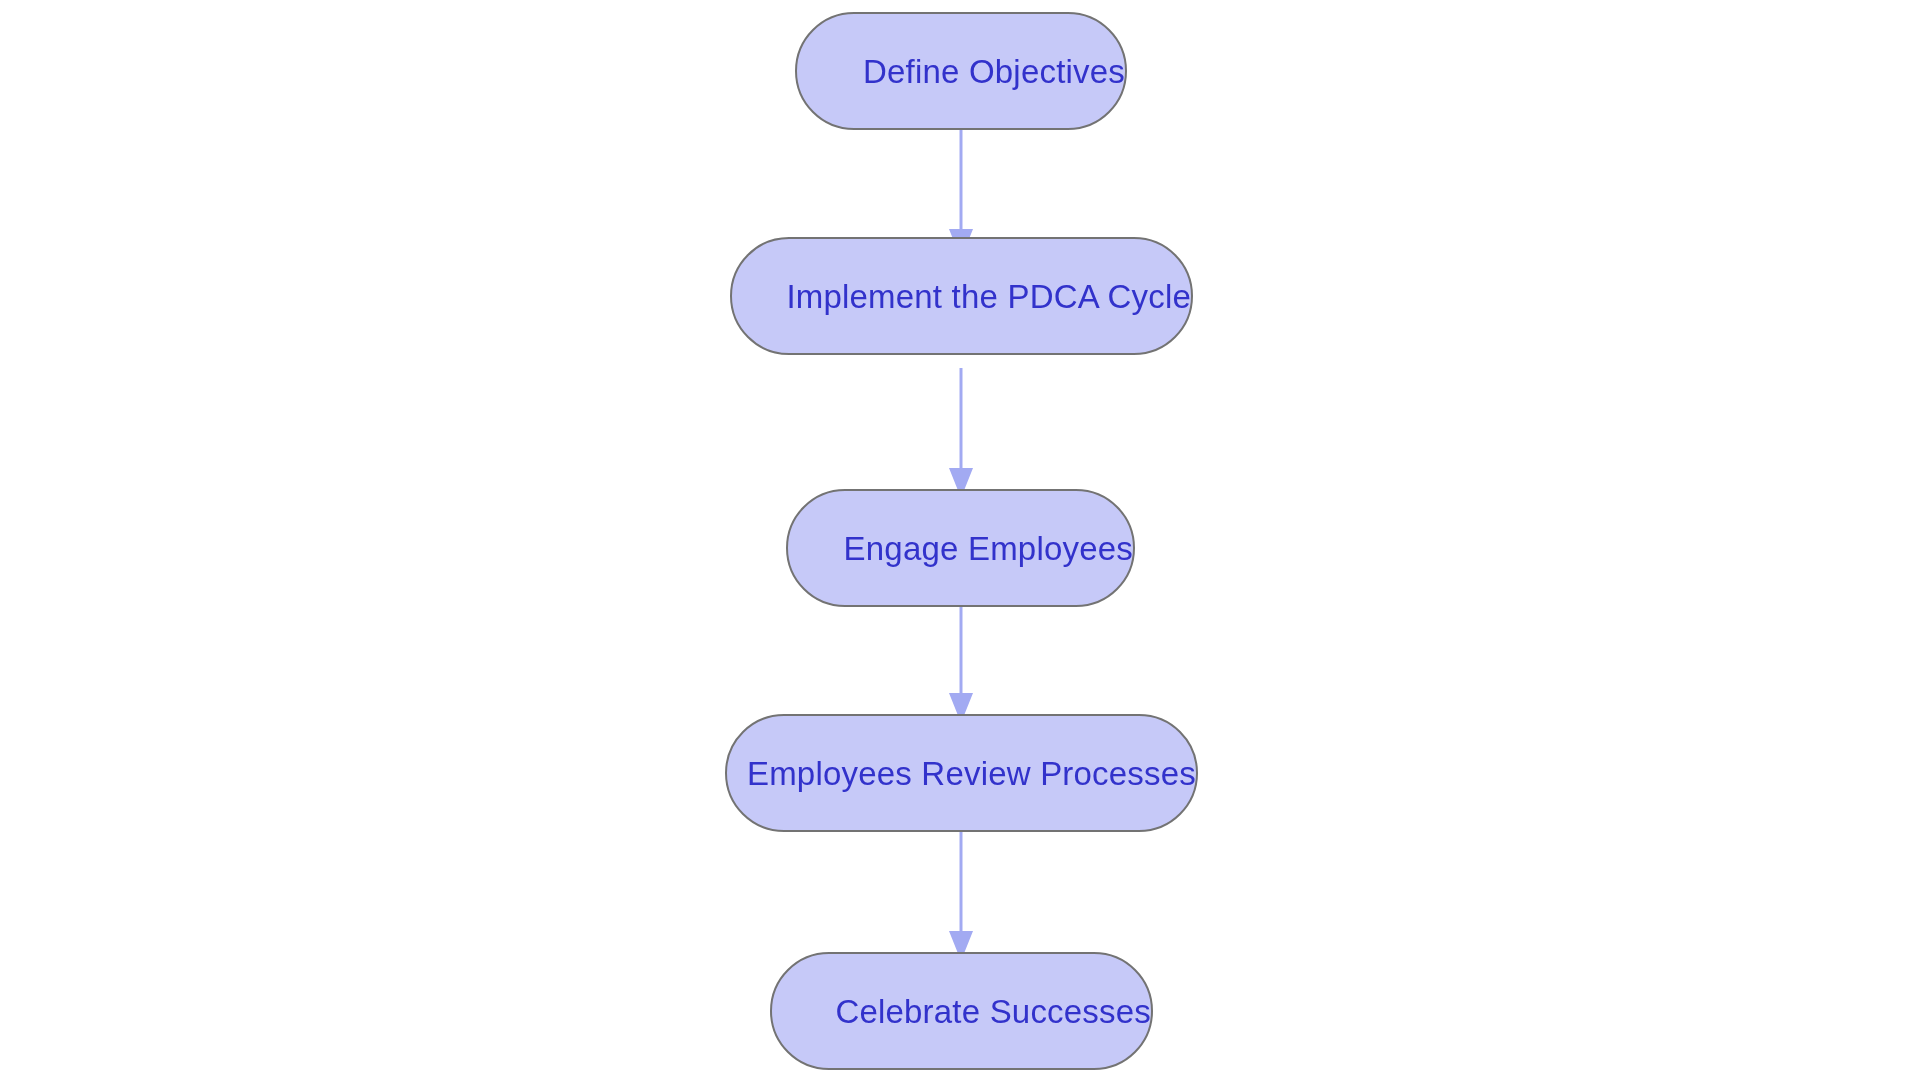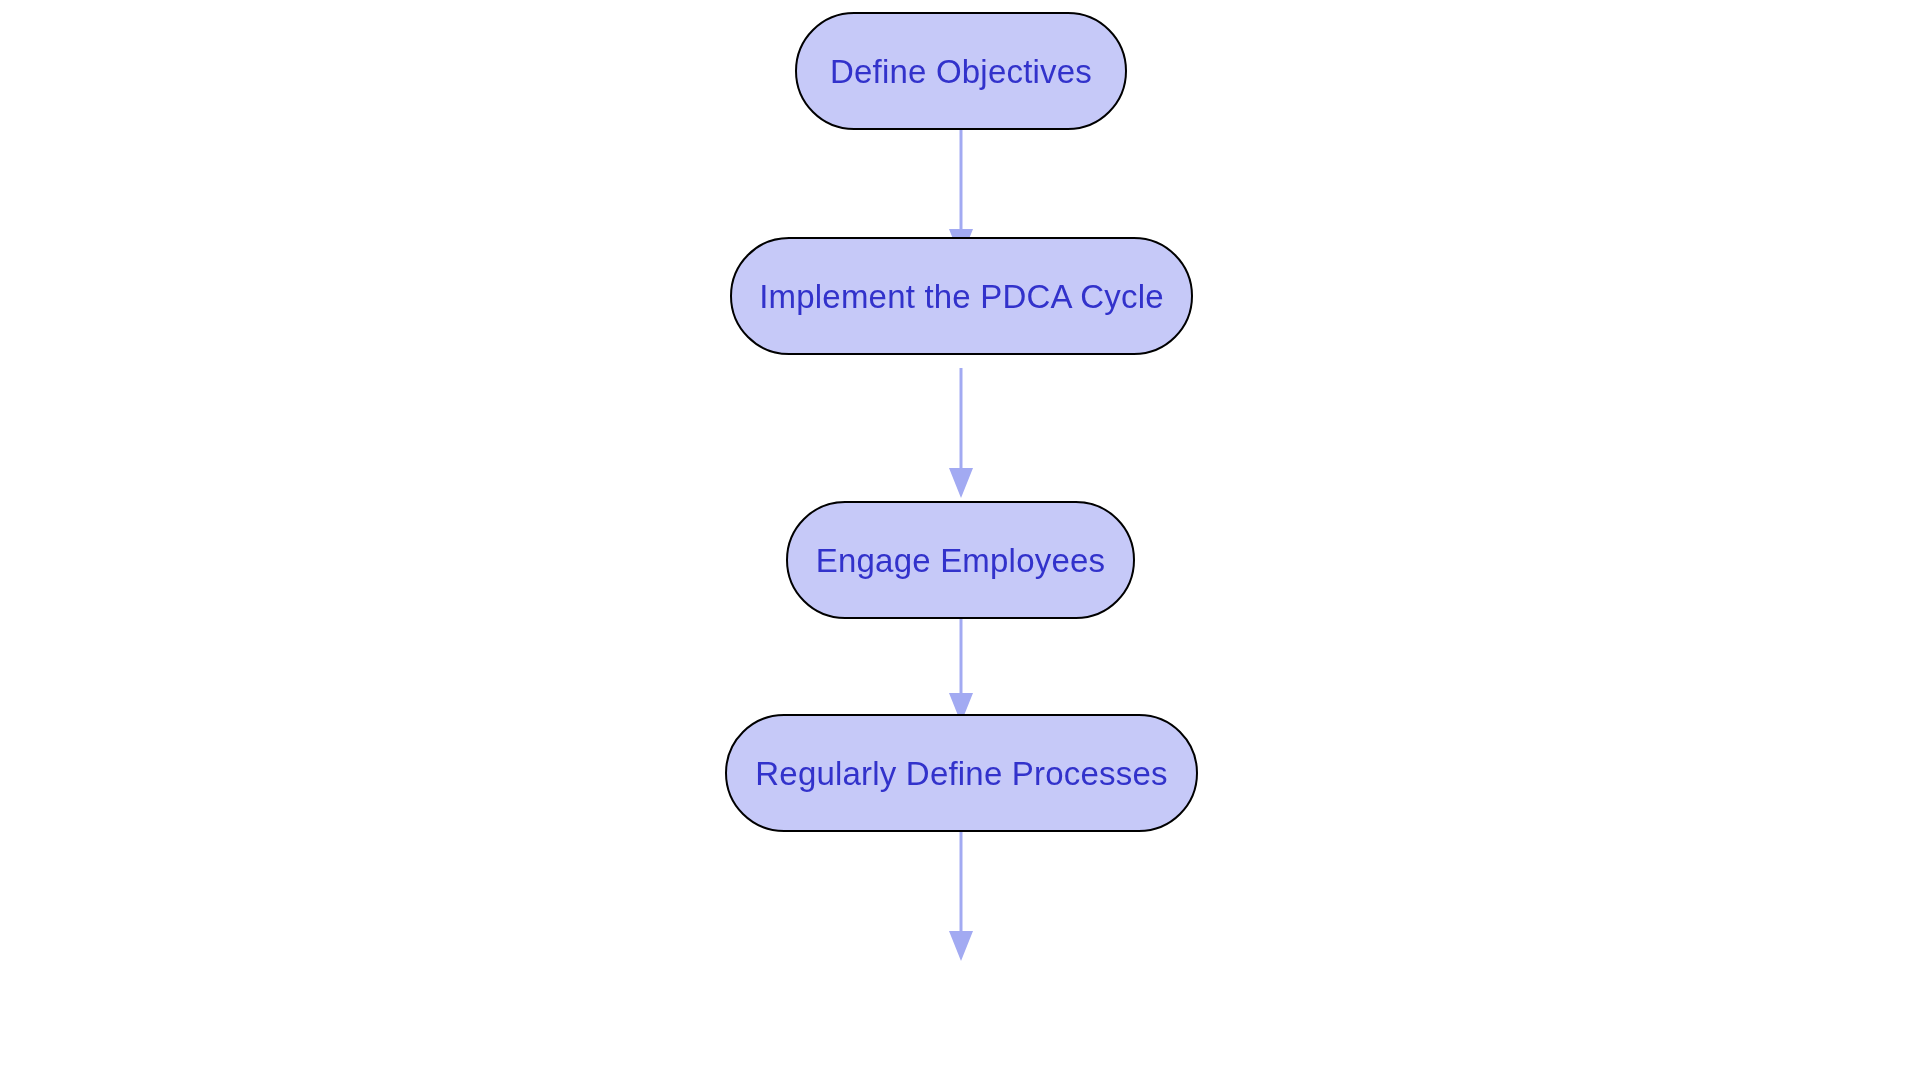--- a/index.html
+++ b/index.html
@@ -29,41 +29,41 @@
     width: 1920px;
     height: 1083px;
     pointer-events: none;
   }
 
   .node {
     position: absolute;
     box-sizing: border-box;
     display: flex;
     align-items: center;
-    justify-content: center;
+    justify-content: flex-end;
     background: #c6c9f8;
-    border: 2px solid #000000;
+    border: 2px solid #737373;
     border-radius: 999px;
     height: 118px;
   }
 
   .node-label {
     color: #3232cb;
     font-family: "Liberation Sans", sans-serif;
     font-size: 33px;
     font-weight: 400;
     letter-spacing: 0.2px;
     white-space: nowrap;
     line-height: 1;
   }
 
   
   .node-1 { left: 795px;  top: 12px;   width: 332px; }
   .node-2 { left: 730px;  top: 237px;  width: 463px; }
-  .node-3 { left: 786px;  top: 501px;  width: 349px; }
+  .node-3 { left: 786px;  top: 489px;  width: 349px; }
   .node-4 { left: 725px;  top: 714px;  width: 473px; }
   .node-5 { left: 770px;  top: 952px;  width: 383px; }
 </style>
 </head>
 <body>
 
 <div id="flow-canvas">
 
   <svg class="connector-layer" width="1920" height="1083" viewBox="0 0 1920 1083" xmlns="http://www.w3.org/2000/svg">
     <defs>
@@ -95,17 +95,20 @@
 
   <div class="node node-2">
     <span class="node-label">Implement the PDCA Cycle</span>
   </div>
 
   <div class="node node-3">
     <span class="node-label">Engage Employees</span>
   </div>
 
   <div class="node node-4">
-    <span class="node-label">Regularly Define Processes</span>
+    <span class="node-label">Employees Review Processes</span>
   </div>
 
+  <div class="node node-5">
+    <span class="node-label">Celebrate Successes</span>
+  </div>
 
 </div>
 
 </body></html>

